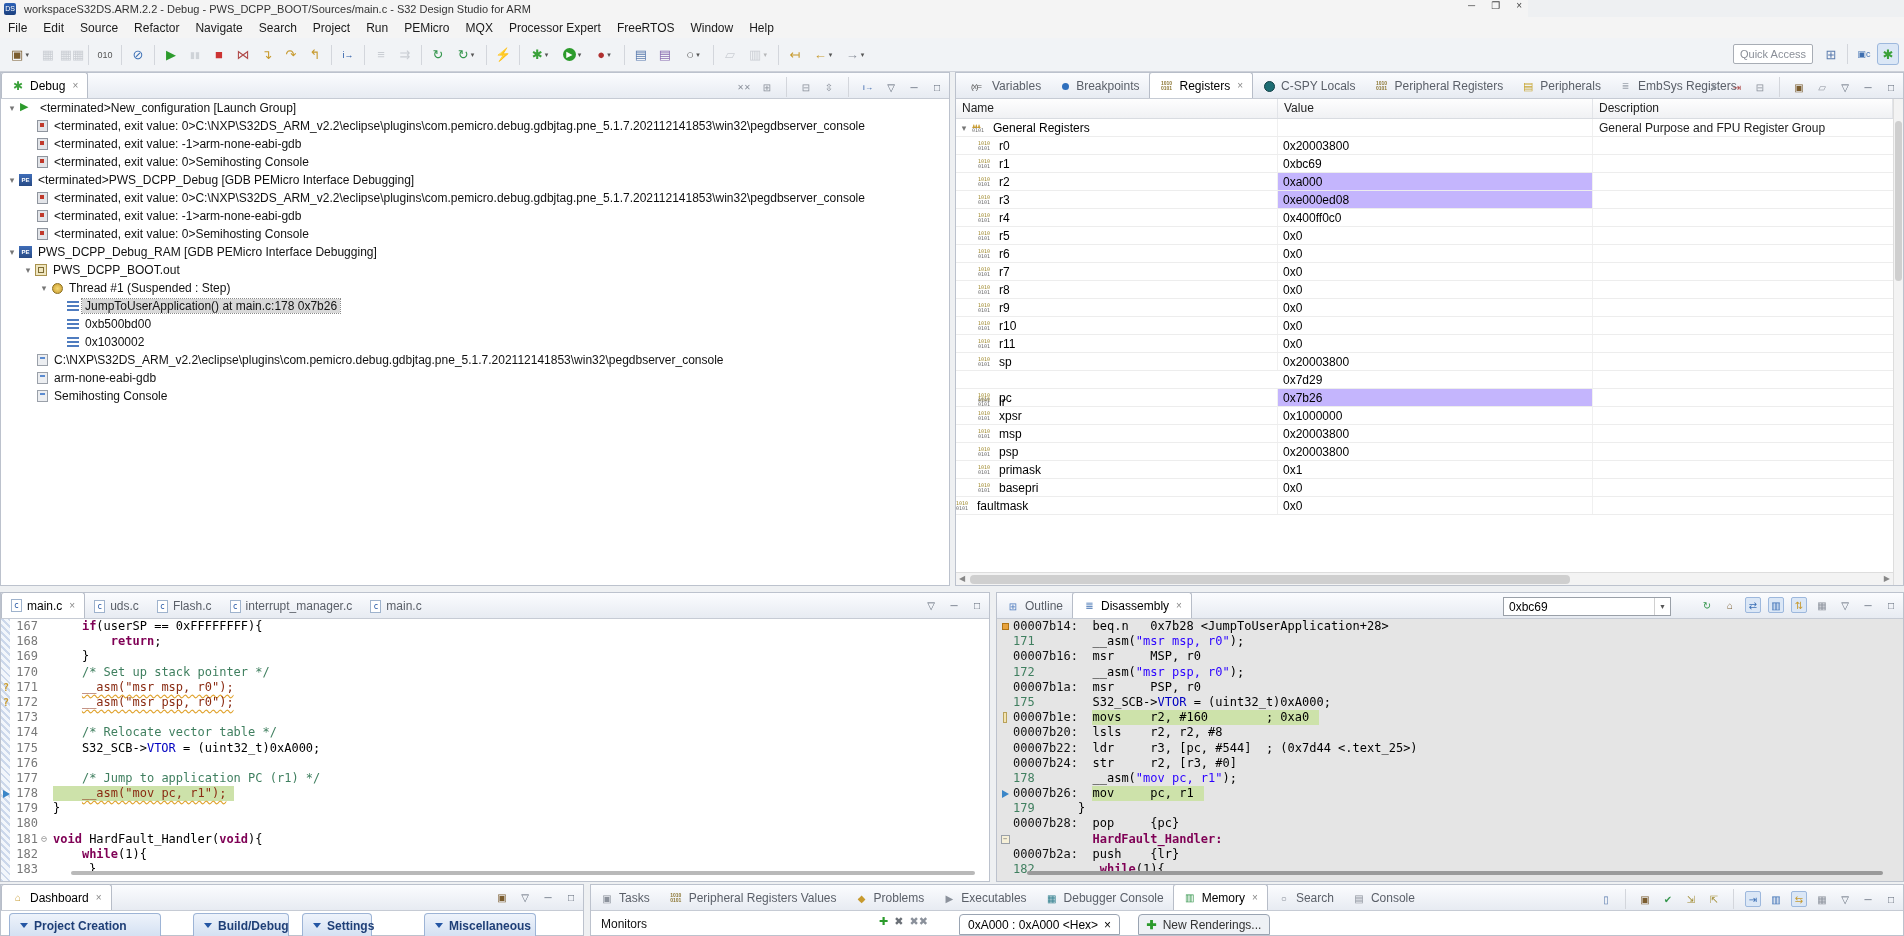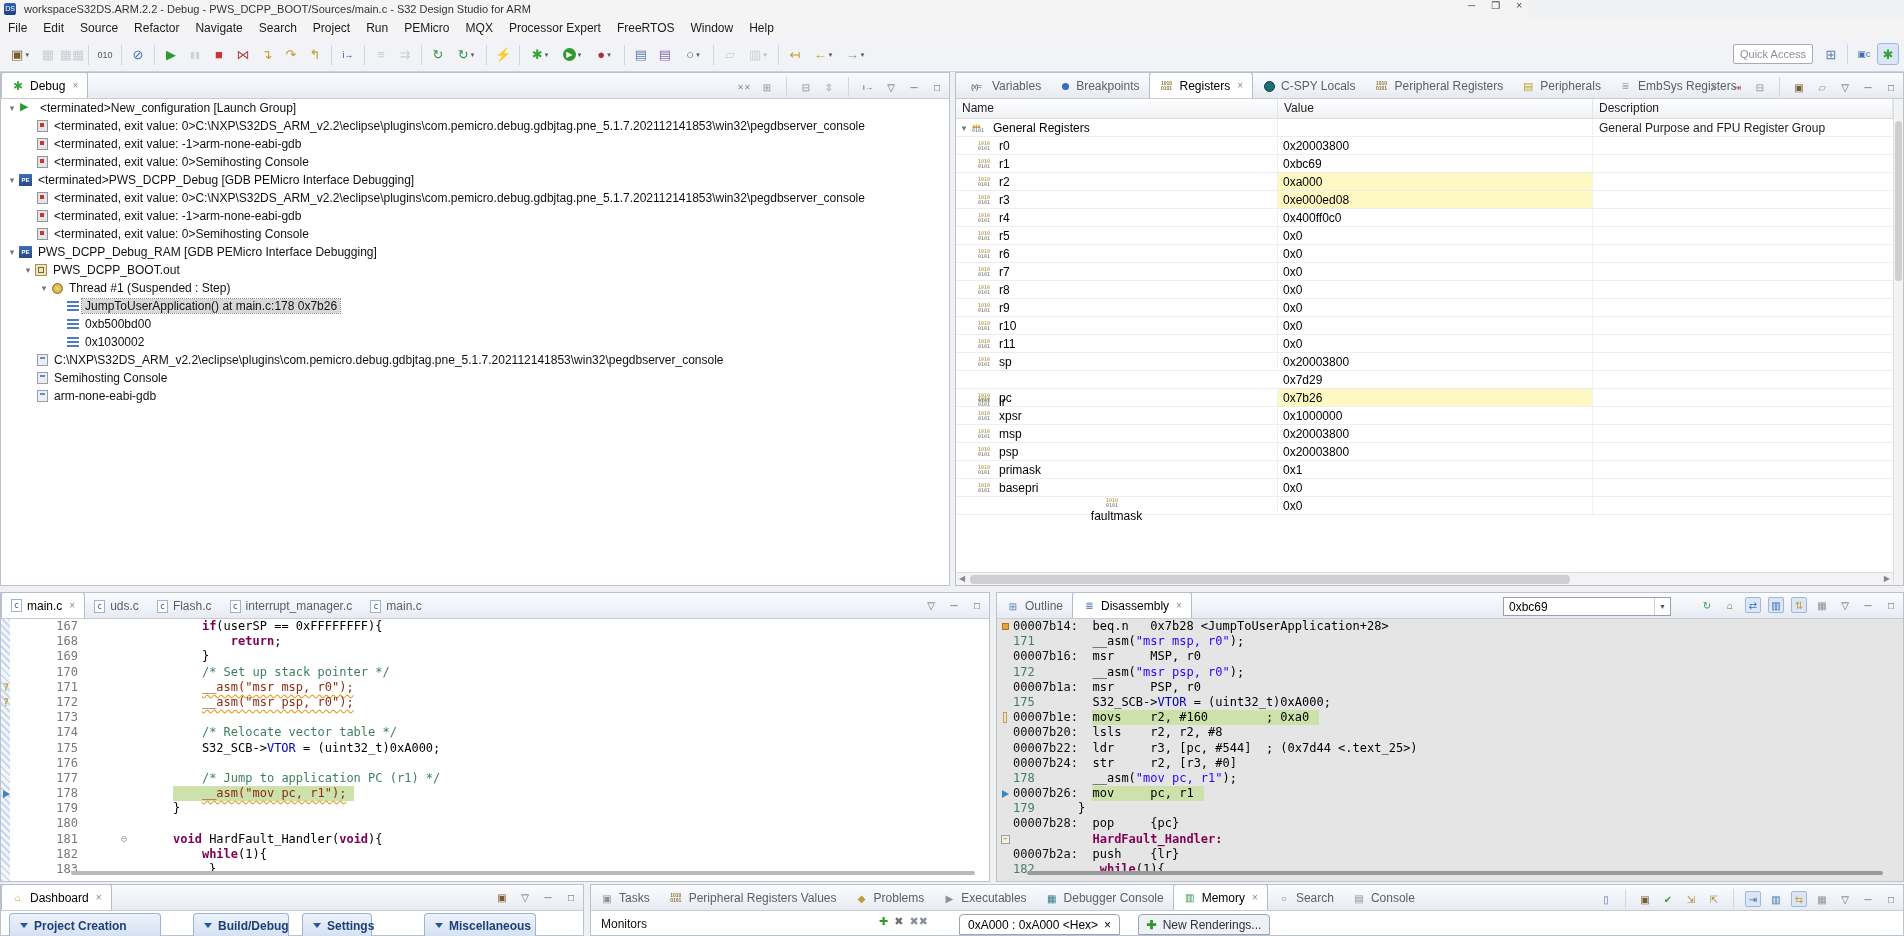--- a/index.html
+++ b/index.html
@@ -83,40 +83,40 @@
     background:repeating-linear-gradient(#4f7cbf 0 2px,#fff 2px 4px);}
 
   
   .reg-head{position:absolute;left:0;right:10px;top:26px;height:20px;display:flex;font-size:12px;color:#222;
     background:linear-gradient(#fefefe,#f0f1f4);border-bottom:1px solid #d9dce1;}
   .reg-head span{padding:2px 6px;border-right:1px solid #e2e4e8;}
   .reg-rows{position:absolute;left:0;right:10px;top:46px;bottom:0;overflow:hidden;font-size:12px;}
   .rrow{height:18px;display:flex;align-items:center;border-bottom:1px solid #ededed;}
   .rrow .c-name{width:322px;display:flex;align-items:center;border-right:1px solid #f0f0f0;height:100%;}
   .rrow .c-val{width:315px;padding:0 5px;border-right:1px solid #f0f0f0;height:100%;display:flex;align-items:center;}
-  .rrow .c-val.hl{background:#fef9c3;}
+  .rrow .c-val.hl{background:#c4b5fd;}
   .rrow .c-desc{flex:1;padding:0 6px;color:#222;}
   .rrow .twist{width:16px;text-align:center;color:#777;font-size:9px;}
   .ri{width:17px;height:12px;display:inline-flex;flex-direction:column;justify-content:center;
     font-family:"DejaVu Sans Mono",monospace;font-size:5px;line-height:5px;color:#6b6b6b;flex:none;margin-right:4px;}
   .ri::before{content:"1010";color:#a08a2e;}
   .ri::after{content:"0101";}
   .ri-grp::before{content:"♟♟♟";color:#c79a2e;font-size:6px;letter-spacing:-1px;}
   .hsb{position:absolute;height:13px;bottom:0;left:0;right:10px;background:#f3f3f3;border-top:1px solid #ddd;}
   .hsb .thumb{position:absolute;left:14px;top:2px;height:9px;background:#cfcfcf;border-radius:4px;}
   .hsb .ar{position:absolute;top:1px;font-size:8px;color:#888;}
   .vsb{position:absolute;width:10px;right:0;top:26px;bottom:0;background:#f3f3f3;border-left:1px solid #ddd;}
   .vsb .thumb{position:absolute;left:1px;width:7px;top:22px;height:160px;background:#cfcfcf;border-radius:4px;}
 
   
   .ed-body{position:absolute;left:0;right:0;top:26px;bottom:0;background:#fff;overflow:hidden;
     font-family:"DejaVu Sans Mono",monospace;font-size:12px;line-height:15.2px;}
   .ed-strip{position:absolute;left:0;top:0;bottom:0;width:9px;
     background:repeating-linear-gradient(45deg,#ccd8eb 0 2px,#f2f6fb 2px 5px);}
-  .eline{height:15.2px;display:flex;white-space:pre;position:relative;gap:40px;}
+  .eline{height:15.2px;display:flex;white-space:pre;position:relative;}
   .eline .mark{width:10px;flex:none;z-index:2;font-size:9px;display:flex;align-items:center;justify-content:center;}
   .eline .num{width:30px;flex:none;text-align:right;color:#787878;background:#fff;padding-right:3px;}
   .eline .fold{width:12px;flex:none;color:#9a9a9a;font-size:10px;line-height:14px;}
   .eline .code{flex:none;}
   .eline .code.curr{background:#cde2aa;padding-right:8px;}
   .mark .q{color:#c79a2e;font-weight:bold;font-size:10px;}
   .mark .arr{width:0;height:0;border-left:7px solid #3a86c8;border-top:4px solid transparent;
     border-bottom:4px solid transparent;}
   .tk-n{color:#000;}  .tk-k{color:#7f0055;font-weight:bold;}  .tk-c{color:#3f7f5f;}
   .tk-s{color:#2a00ff;}  .tk-m{color:#0000c0;}  .tk-lbl{color:#7f0055;font-weight:bold;}
@@ -399,26 +399,26 @@
         <span class="lbl">0x1030002</span>
       </div>
       <div class="trow" style="padding-left: 20px;">
         <span class="twist"></span>
         <span class="ti ti-gdbc"></span>
         <span class="lbl">C:\NXP\S32DS_ARM_v2.2\eclipse\plugins\com.pemicro.debug.gdbjtag.pne_5.1.7.202112141853\win32\pegdbserver_console</span>
       </div>
       <div class="trow" style="padding-left: 20px;">
         <span class="twist"></span>
         <span class="ti ti-gdbc"></span>
+        <span class="lbl">arm-none-eabi-gdb</span>
+      </div>
+      <div class="trow" style="padding-left: 20px;">
+        <span class="twist"></span>
+        <span class="ti ti-gdbc"></span>
         <span class="lbl">Semihosting Console</span>
-      </div>
-      <div class="trow" style="padding-left: 20px;">
-        <span class="twist"></span>
-        <span class="ti ti-gdbc"></span>
-        <span class="lbl">arm-none-eabi-gdb</span>
       </div>
     </div>
 </div>
 
 <div class="abs panel" style="left:955px;top:72px;width:949px;height:514px;">
   <div class="tabbar">
     <div class="tab">
         <span class="ic ic-vars">(x)=</span>
         <span>Variables</span>
       </div>
@@ -634,21 +634,21 @@
       </div>
       <div class="rrow">
         <span class="c-name" style="padding-left: 22px;">
           <span class="ri"></span>
           <span>basepri</span>
         </span>
         <span class="c-val">0x0</span>
         <span class="c-desc"></span>
       </div>
       <div class="rrow">
-        <span class="c-name" style=" flex-direction: column;">
+        <span class="c-name" style="">
           <span class="ri"></span>
           <span>faultmask</span>
         </span>
         <span class="c-val">0x0</span>
         <span class="c-desc"></span>
       </div>
     </div>
   <div class="hsb">
     <span class="ar" style="left:3px;">◀</span>
       <span class="ar" style="right:3px;">▶</span>

